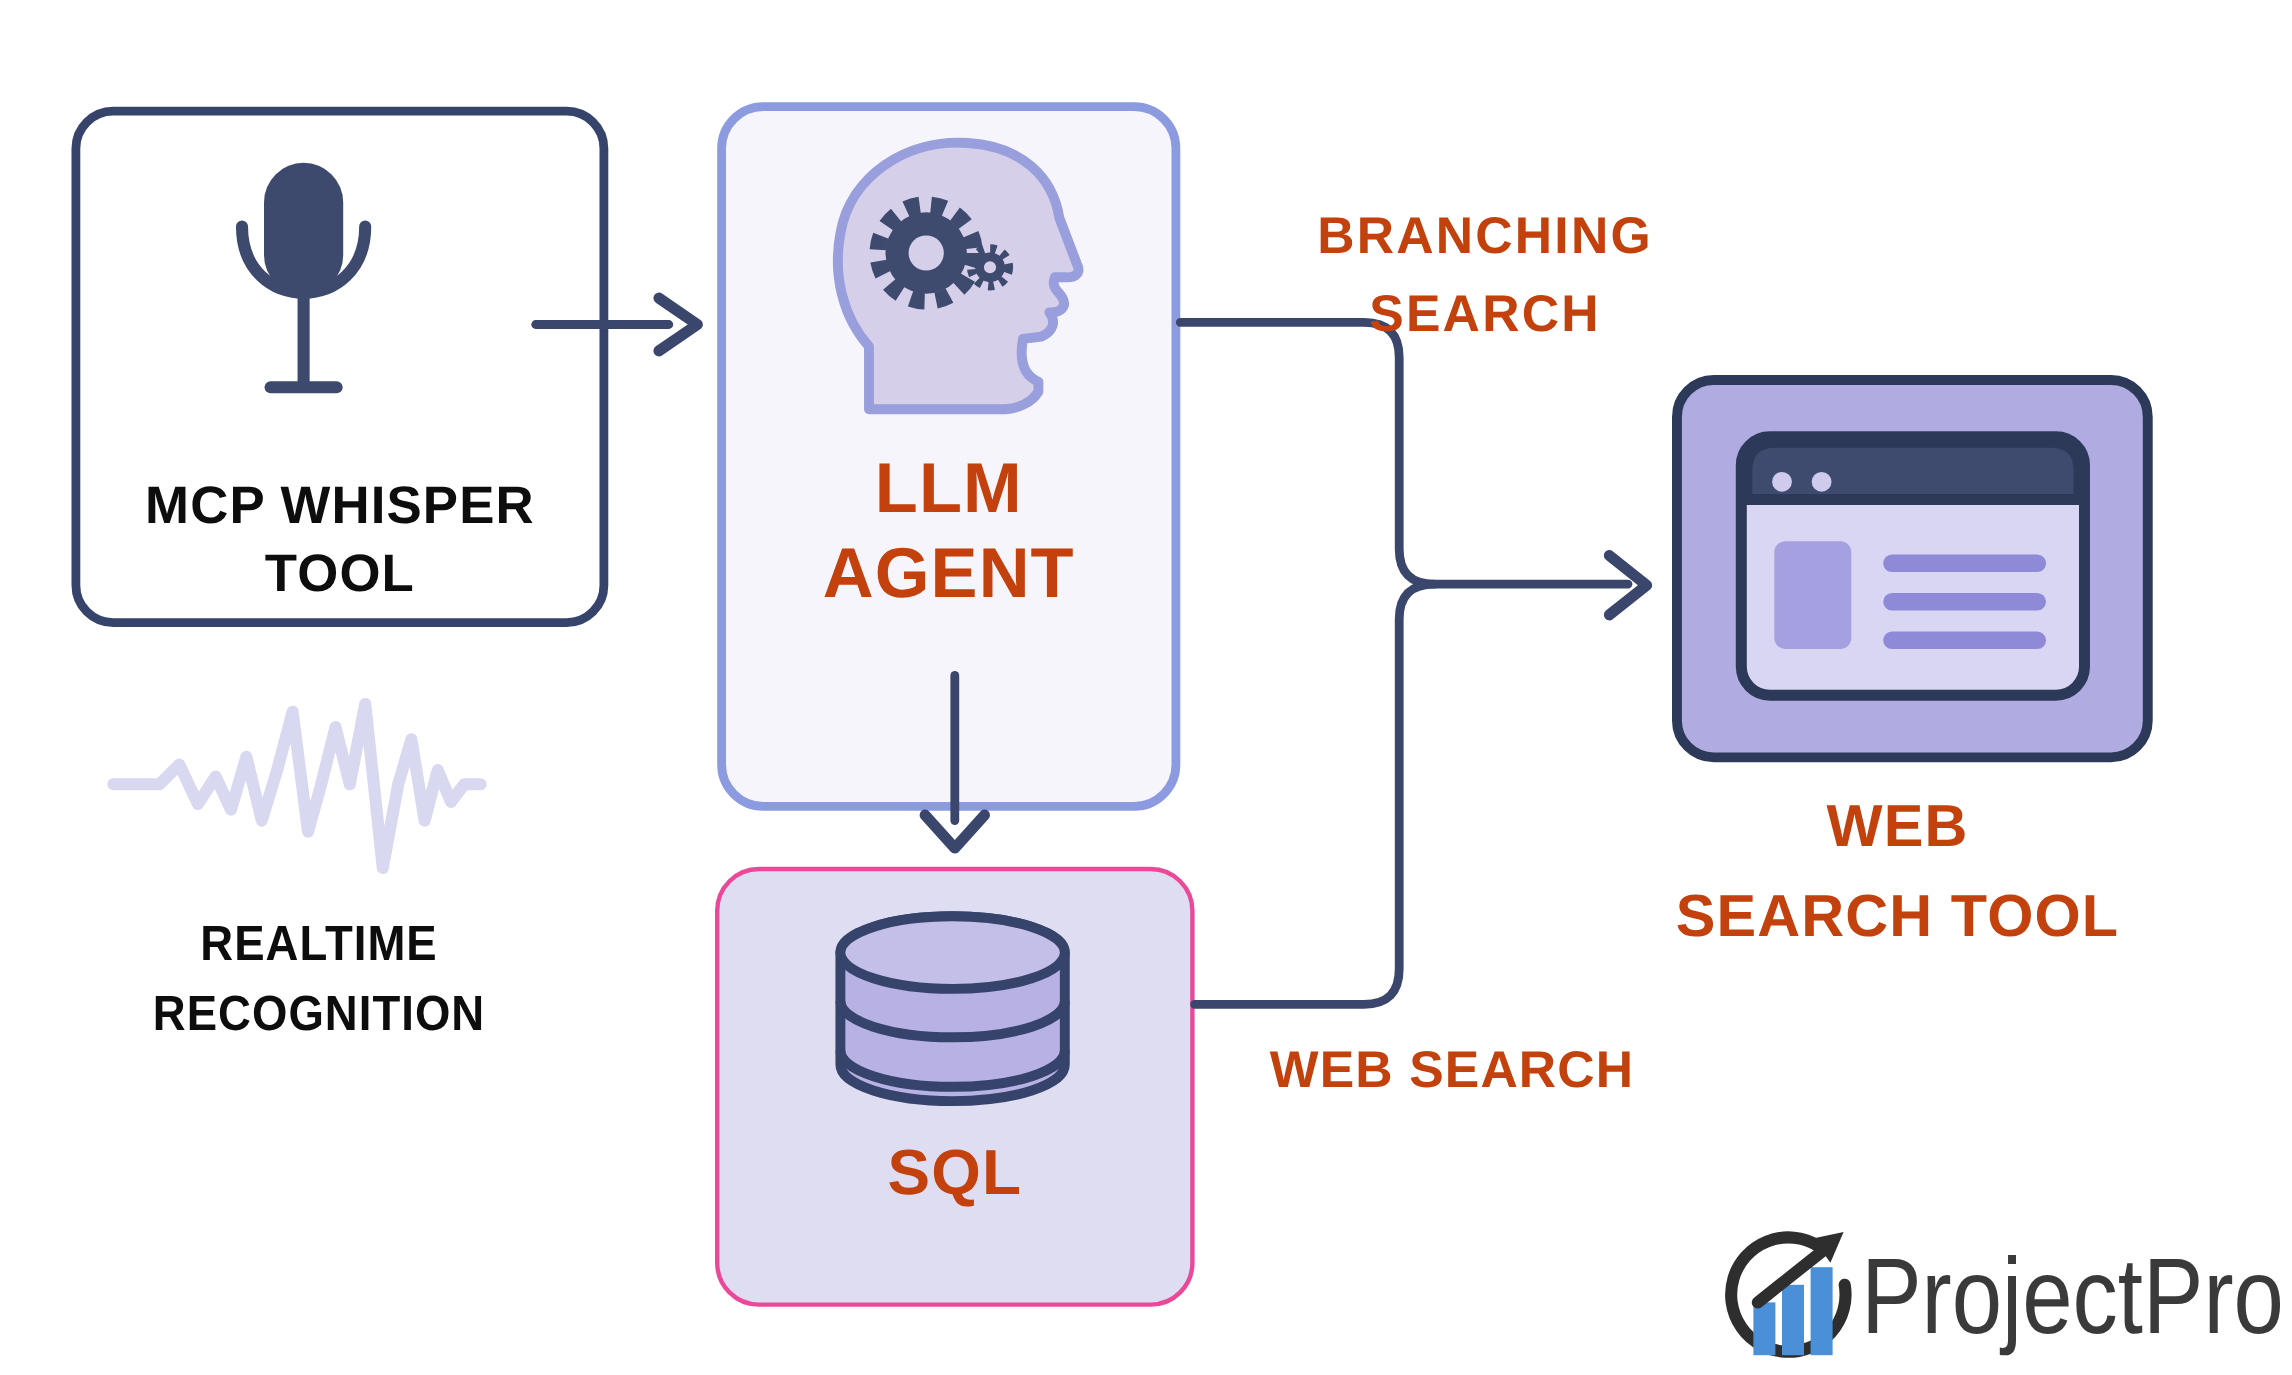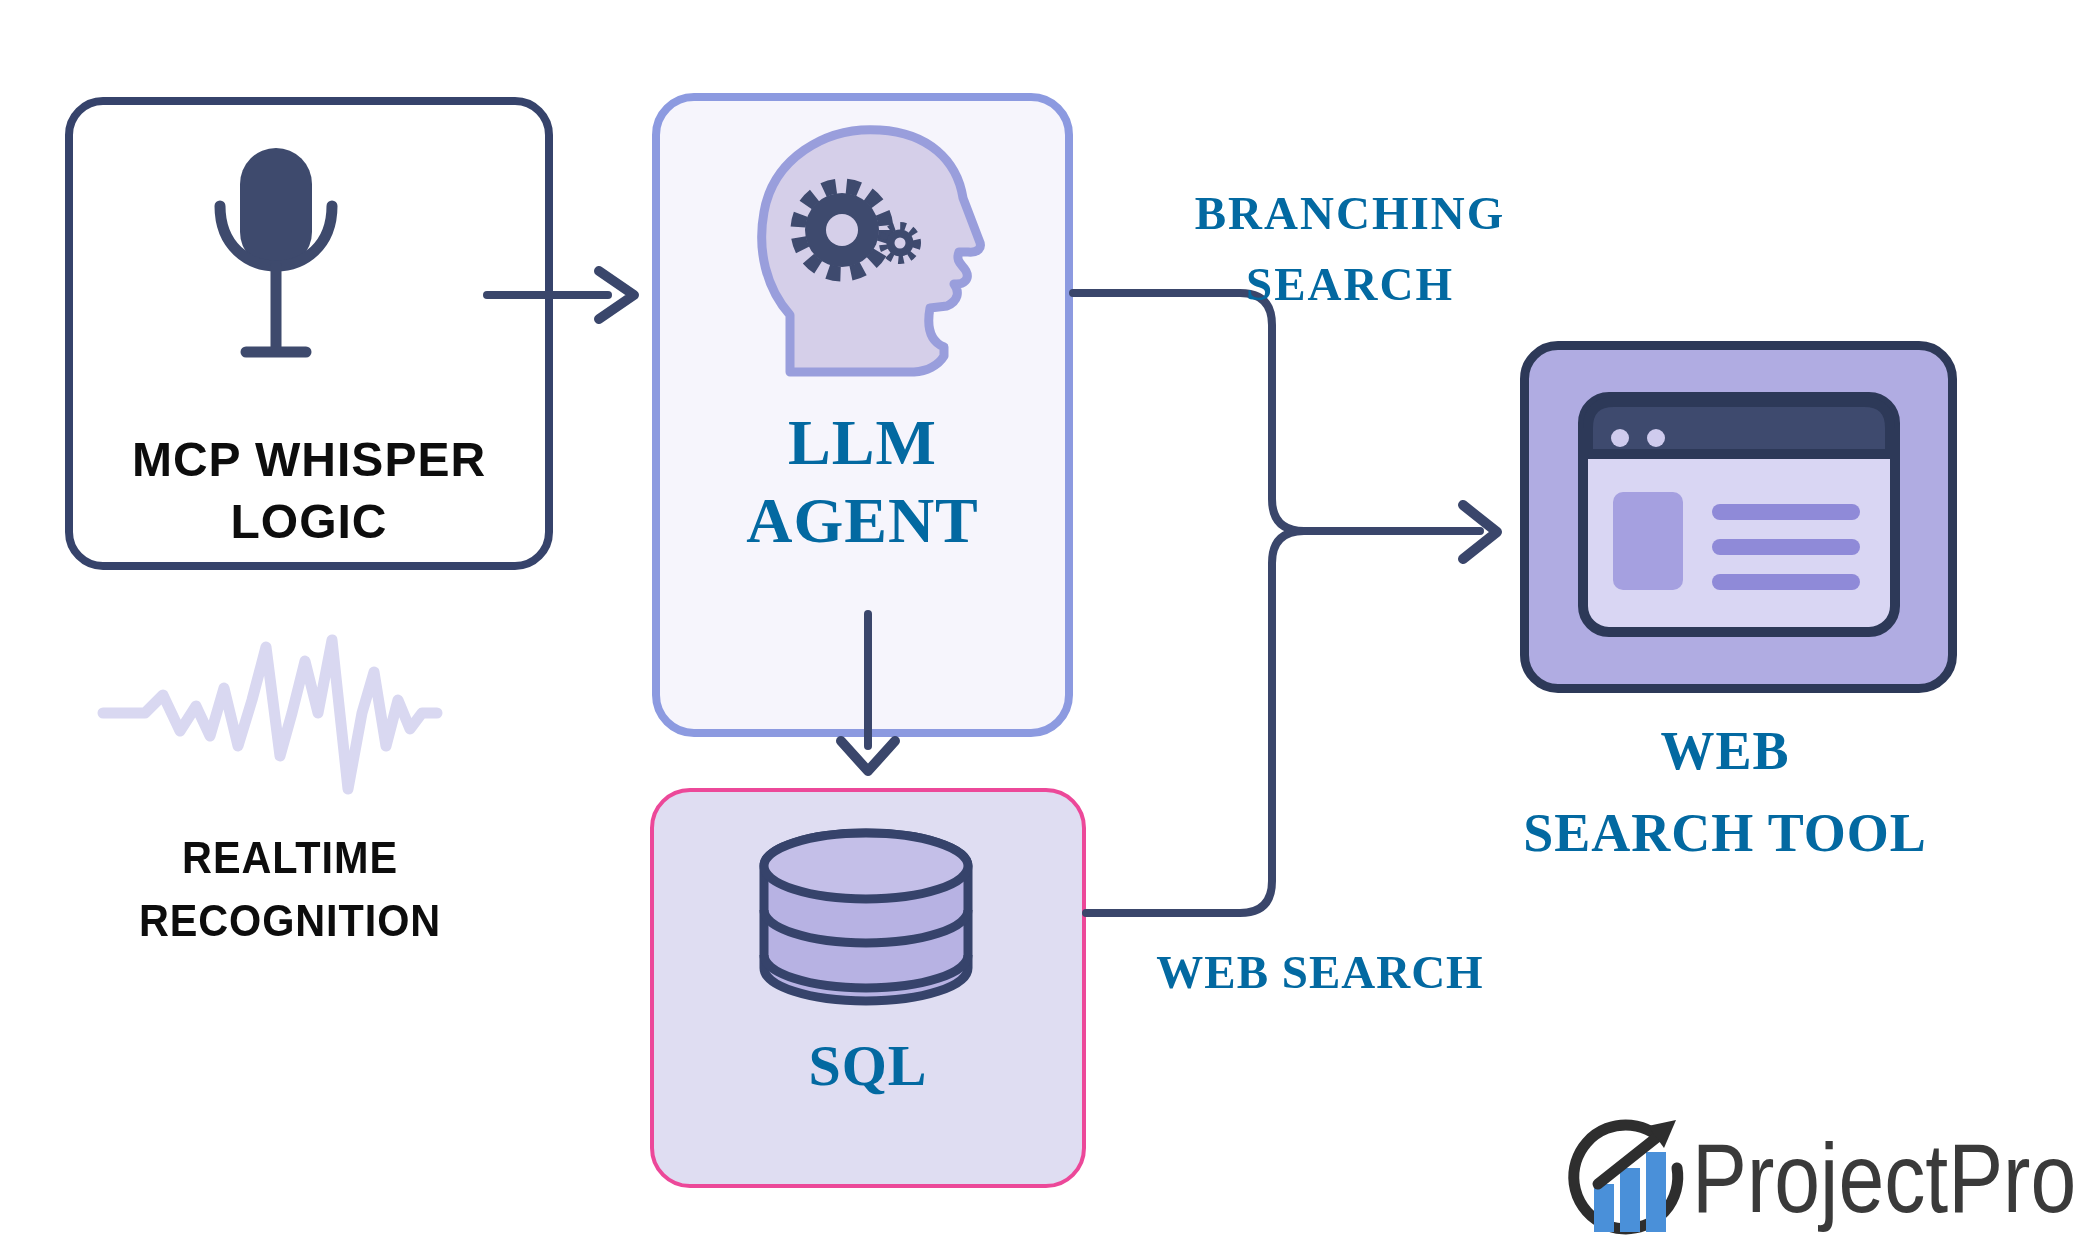--- a/index.html
+++ b/index.html
@@ -12,21 +12,21 @@
     border:8px solid #36436B;border-radius:38px;}
   .box-llm{left:652px;top:93px;width:421px;height:644px;background:#F6F5FC;
     border:8px solid #8C9AE0;border-radius:42px;}
   .box-sql{left:650px;top:788px;width:436px;height:400px;background:#DFDDF2;
     border:4px solid #ec4899;border-radius:40px;}
   .box-web{left:1520px;top:341px;width:437px;height:352px;background:#B0ACE2;
     border:9px solid #2D3958;border-radius:38px;}
   svg.layer{position:absolute;left:0;top:0;z-index:2;}
   .label{position:absolute;z-index:3;text-align:center;font-weight:bold;white-space:nowrap;}
   .label .line{display:block;}
-  .navy{color:#0369a1;font-family:Liberation Serif, serif;}
+  .navy{color:#c2410c;}
   .black{color:#0D0D0D;}
   .label-mcp{left:0;right:0;top:324px;font-size:48px;line-height:62px;letter-spacing:1px;}
   .label-llm{left:0;right:0;top:303px;font-size:64px;line-height:78px;letter-spacing:1px;}
   .label-sql{left:0;right:0;top:243px;font-size:58px;line-height:61px;letter-spacing:1px;}
   .label-web{left:1485px;top:710px;width:480px;font-size:54px;line-height:82px;letter-spacing:1px;}
   .label-branching{left:1150px;top:178px;width:400px;font-size:47px;line-height:71px;letter-spacing:2px;}
   .label-fallback{left:1100px;top:937px;width:440px;font-size:47px;line-height:70px;letter-spacing:1px;}
   .label-realtime{left:70px;top:826px;width:440px;font-size:45px;line-height:63px;letter-spacing:1px;
     transform:scaleX(0.92);transform-origin:center top;}
   .logo-text{position:absolute;z-index:3;left:1692px;top:1122px;font-size:98px;line-height:112px;
@@ -125,21 +125,21 @@
       <rect x="1620" y="1168" width="20" height="64" fill="#4A90D9"></rect>
       <rect x="1646" y="1152" width="20" height="80" fill="#4A90D9"></rect>
       <path d="M 1598 1184 L 1656 1138" stroke="#2E2E2E" stroke-width="11" stroke-linecap="round" fill="none"></path>
       <path d="M 1676 1120 L 1664 1148 L 1648 1126 Z" fill="#2E2E2E"></path>
     </g>
   </svg>
 
   <div class="box box-mcp">
     <div class="label label-mcp black">
       <span class="line">MCP WHISPER</span>
-      <span class="line">LOGIC</span>
+      <span class="line">TOOL</span>
     </div>
   </div>
 
   <div class="box box-llm">
     <div class="label label-llm navy">
       <span class="line">LLM</span>
       <span class="line">AGENT</span>
     </div>
   </div>
 

